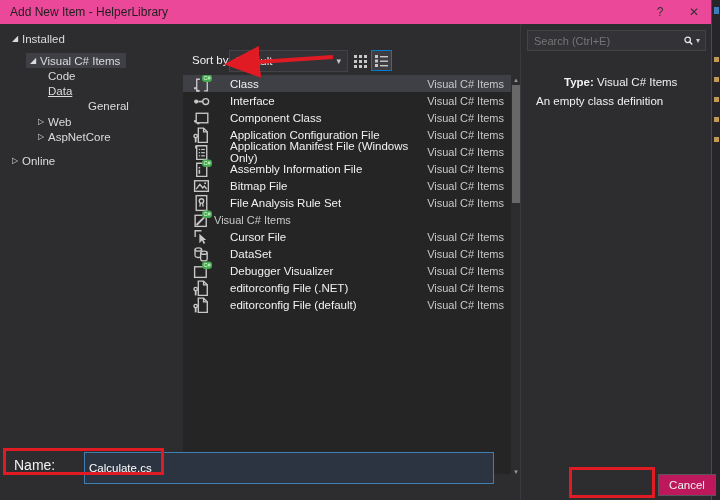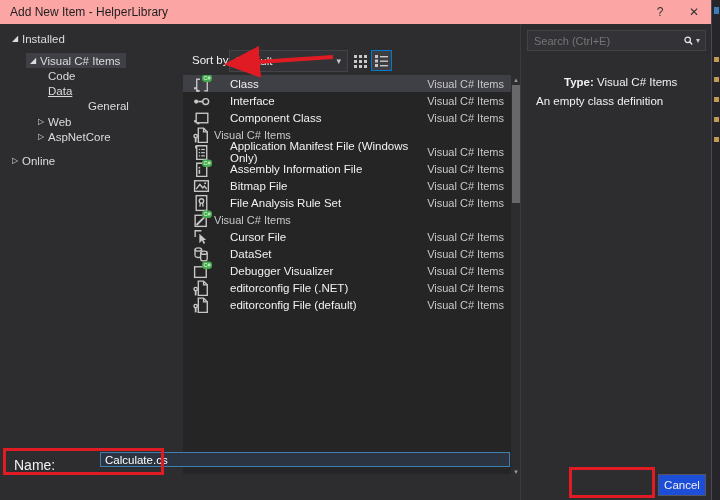--- a/index.html
+++ b/index.html
@@ -9,21 +9,21 @@
 
   
   .bg-strip { position:absolute; left:562px; top:0; width:158px; height:7px;
               background:#2b547d; color:#cfe3f5; font-size:6px; line-height:7px;
               text-align:right; padding-right:14px; overflow:hidden; }
   .bg-edge  { position:absolute; left:711px; top:0; width:9px; height:500px;
               background:#26262a; border-left:1px solid #4a4a4f; }
   .bg-edge .mk { position:absolute; left:2px; width:5px; height:5px; }
 
   
-  .titlebar { position:absolute; left:0; top:0; width:711px; height:24px; background:#fca5a5;
+  .titlebar { position:absolute; left:0; top:0; width:711px; height:24px; background:#ec4899;
               display:flex; align-items:center; }
   .titlebar .title { color:#1e1e1e; font-size:12px; padding-left:10px; flex:1; }
   .tb-btn { width:34px; height:24px; display:flex; align-items:center; justify-content:center;
             color:#333; font-size:12px; cursor:default; }
 
   .body { position:absolute; left:0; top:24px; width:711px; height:476px; background:#2d2d30; }
 
   
   .tree { position:absolute; left:0; top:7px; width:180px; color:#dcdcdc; font-size:11.5px; }
   .tree-row { display:flex; align-items:center; height:15.2px; cursor:default; }
@@ -69,27 +69,27 @@
   .searchbox input { flex:1; background:transparent; border:0; outline:none; color:#c8c8c8;
                      font-size:11px; padding:0 6px; font-family:"Liberation Sans",sans-serif; }
   .searchbox .mag { width:16px; height:16px; }
   .searchbox .car { color:#c8c8c8; font-size:8px; padding:0 5px 0 1px; }
   .typeline { position:absolute; left:564px; top:52px; font-size:11.5px; color:#f1f1f1; }
   .typeline b { font-weight:bold; }
   .descline { position:absolute; left:536px; top:71px; font-size:11.5px; color:#f1f1f1; }
 
   
   .namelabel { position:absolute; left:14px; top:457px; font-size:14px; color:#f1f1f1; }
-  .nameinput { position:absolute; left:100px; top:452px; width:410px; height:15px;
+  .nameinput { position:absolute; left:84px; top:452px; width:410px; height:32px;
                background:#2b3440; border:1px solid #3f7eb0; color:#ffffff; font-size:11.5px;
                padding:0 4px; outline:none; font-family:"Liberation Sans",sans-serif; }
   .btn { position:absolute; top:474px; height:22px; font-size:11.5px; color:#f1f1f1;
          display:flex; align-items:center; justify-content:center; cursor:default; }
   .btn-add { left:578px; width:72px; background:#333337; border:1px solid #007acc;margin-top:26px; }
-  .btn-cancel { left:658px; width:48px; background:#1d4ed8; border:1px solid #55555b; }
+  .btn-cancel { left:658px; width:58px; background:#be185d; border:1px solid #55555b; }
 
   
   .ann { position:absolute; border:3px solid #e01b24; pointer-events:none; }
   .ann-name { left:3px; top:448px; width:161px; height:27px; }
   .ann-add { left:569px; top:467px; width:86px; height:31px; }
   #ann-arrow { position:absolute; left:0; top:0; pointer-events:none; }
 
   svg text { font-family:"Liberation Sans",sans-serif; }
 </style>
 </head>
@@ -227,20 +227,21 @@
           <span class="llabel">Component Class</span>
           <span class="lcat">Visual C# Items</span>
         </div>
         <div class="lrow">
           <span class="licon"><svg width="24" height="19" viewBox="0 0 20 18">
               <path d="M6.5,3 H11.5 L15,6.5 V16.5 H6.5 Z" fill="none" stroke="#c8c8c8" stroke-width="1.3"></path>
               <path d="M11.5,3 V6.5 H15" fill="none" stroke="#c8c8c8" stroke-width="1.3"></path>
    <circle cx="4" cy="10.5" r="1.6" fill="none" stroke="#c8c8c8" stroke-width="1.3"></circle>
               <line x1="4" y1="12" x2="4" y2="16.5" stroke="#c8c8c8" stroke-width="1.7"></line>
             </svg></span>
+          <span class="llabel">Application Configuration File</span>
           <span class="lcat">Visual C# Items</span>
         </div>
         <div class="lrow">
           <span class="licon"><svg width="24" height="19" viewBox="0 0 20 18">
               <path d="M5,3.5 H14.5 V16.5 H5 Z" fill="none" stroke="#c8c8c8" stroke-width="1.3"></path>
               <path d="M5,3.5 C3.6,3.5 3.6,6 5,6" fill="none" stroke="#c8c8c8" stroke-width="1.3"></path>
    <rect x="7" y="6.5" width="1.2" height="1.2" fill="#c8c8c8"></rect>
               <line x1="9.2" y1="7.1" x2="12.7" y2="7.1" stroke="#c8c8c8" stroke-width="1.1"></line>
    <rect x="7" y="9.5" width="1.2" height="1.2" fill="#c8c8c8"></rect>
               <line x1="9.2" y1="10.1" x2="12.7" y2="10.1" stroke="#c8c8c8" stroke-width="1.1"></line>

